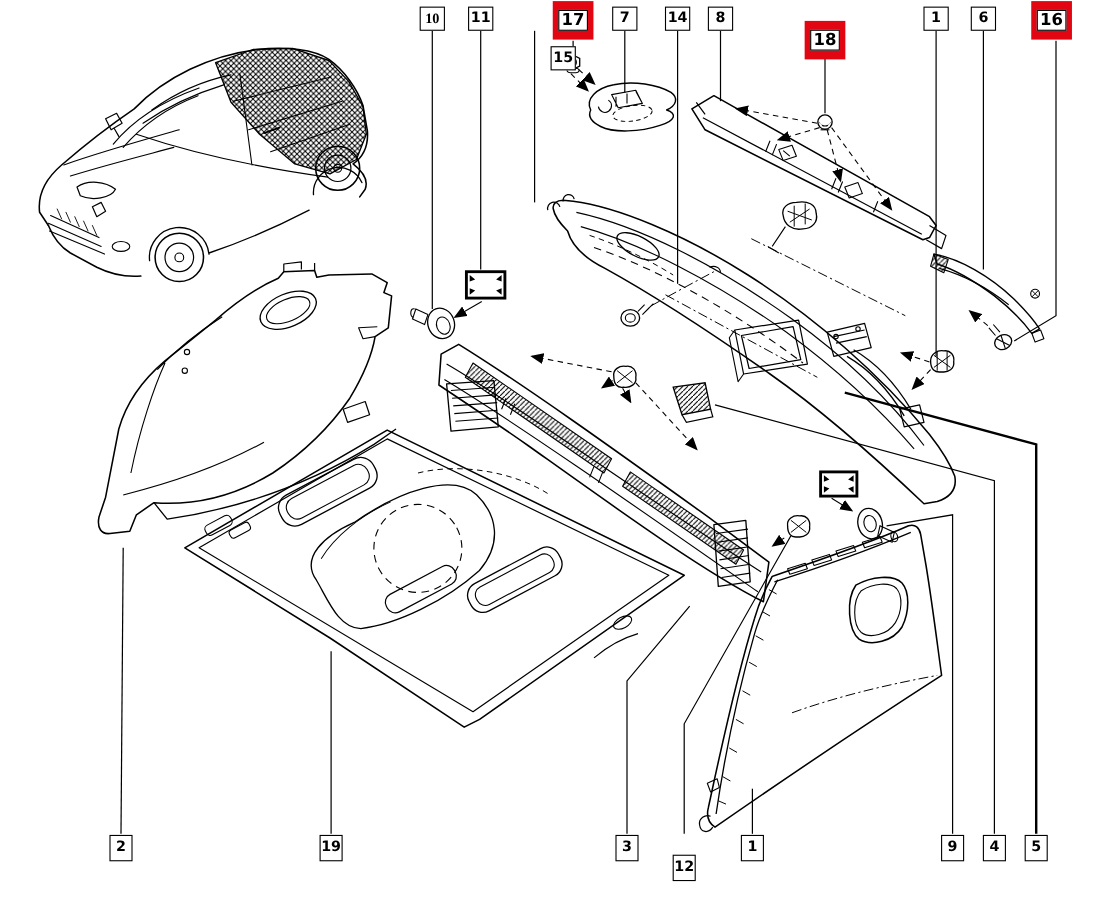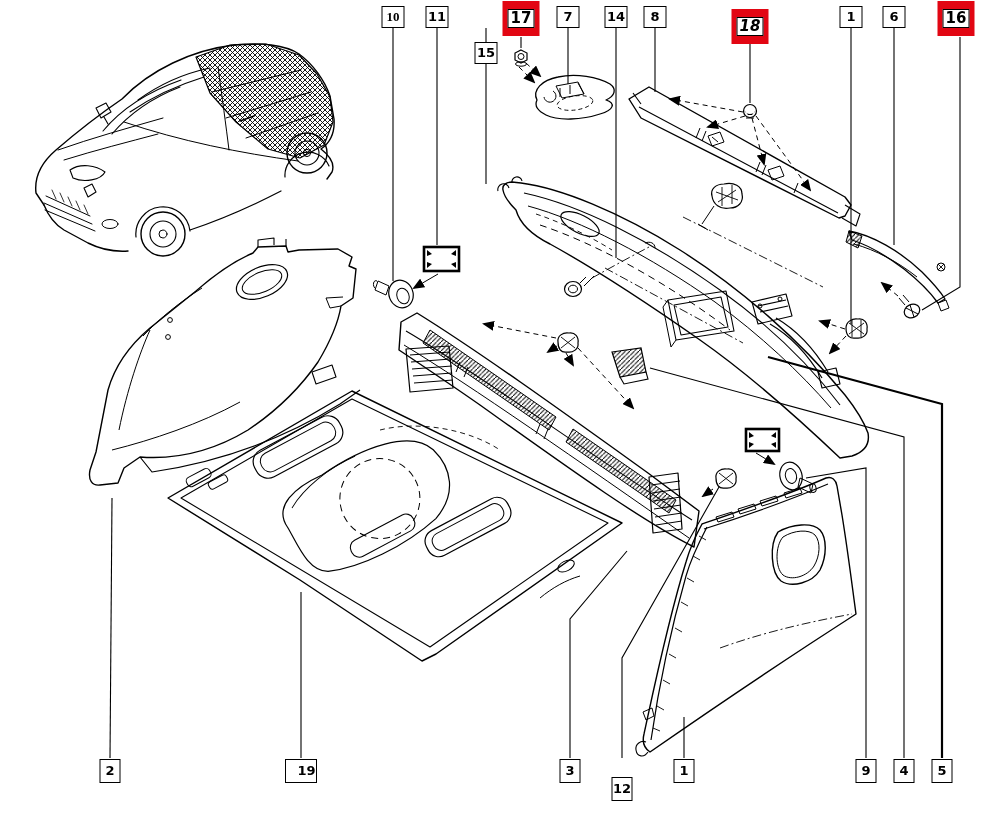--- a/index.html
+++ b/index.html
@@ -273,37 +273,37 @@
     <path d="M622,758 V658 L719,487"></path>
     <path d="M684,758 V717"></path>
     <path d="M866,758 V468 L806,478"></path>
     <path d="M904,758 V437 L650,368"></path>
     <path d="M942,758 V404 L768,357" stroke-width="2.2"></path>
   </g>
 </svg>
 
   <div class="co" style="left:393px;top:6px;font-family:Liberation Serif, serif;"><span class="num">10</span></div>
   <div class="co" style="left:437px;top:6px;"><span class="num">11</span></div>
-  <div class="co" style="left:486px;top:6px;margin-top:36px;"><span class="num">15</span></div>
+  <div class="co" style="left:512px;top:6px;margin-top:36px;"><span class="num">15</span></div>
   <div class="co hl" style="left:521px;top:1px;">
       <span class="num">17</span>
     </div>
   <div class="co" style="left:568px;top:6px;"><span class="num">7</span></div>
   <div class="co" style="left:616px;top:6px;text-align:center;"><span class="num">14</span></div>
   <div class="co" style="left:655px;top:6px;"><span class="num">8</span></div>
-  <div class="co hl" style="left:750px;top:9px;font-style:italic;">
+  <div class="co hl" style="left:750px;top:19px;">
       <span class="num">18</span>
     </div>
   <div class="co" style="left:851px;top:6px;"><span class="num">1</span></div>
   <div class="co" style="left:894px;top:6px;"><span class="num">6</span></div>
   <div class="co hl" style="left:956px;top:1px;">
       <span class="num">16</span>
     </div>
 
   <div class="co bot" style="left:110px;top:759px;"><span class="num">2</span></div>
-  <div class="co bot" style="left:301px;top:759px;padding-left:11px;"><span class="num">19</span></div>
+  <div class="co bot" style="left:301px;top:759px;"><span class="num">19</span></div>
   <div class="co bot" style="left:570px;top:759px;"><span class="num">3</span></div>
   <div class="co bot" style="left:622px;top:777px;"><span class="num">12</span></div>
   <div class="co bot" style="left:684px;top:759px;"><span class="num">1</span></div>
   <div class="co bot" style="left:866px;top:759px;"><span class="num">9</span></div>
   <div class="co bot" style="left:904px;top:759px;"><span class="num">4</span></div>
   <div class="co bot" style="left:942px;top:759px;"><span class="num">5</span></div>
 </div>
 
 </body></html>

